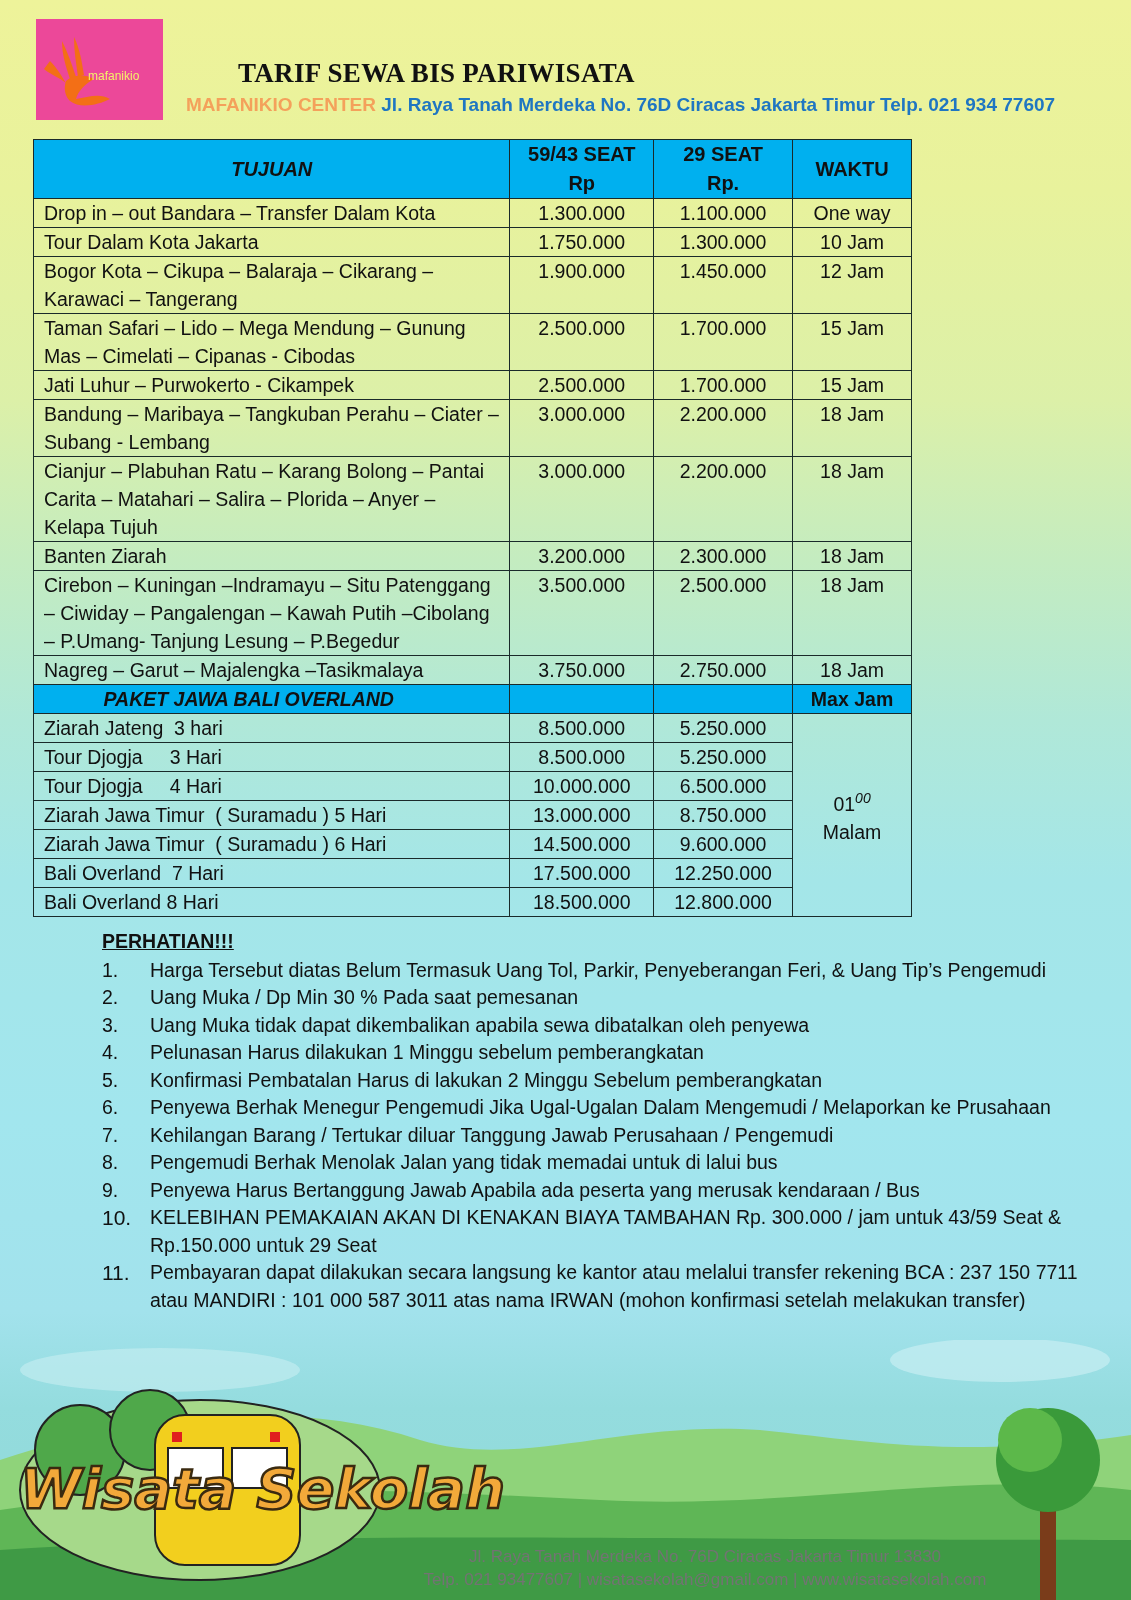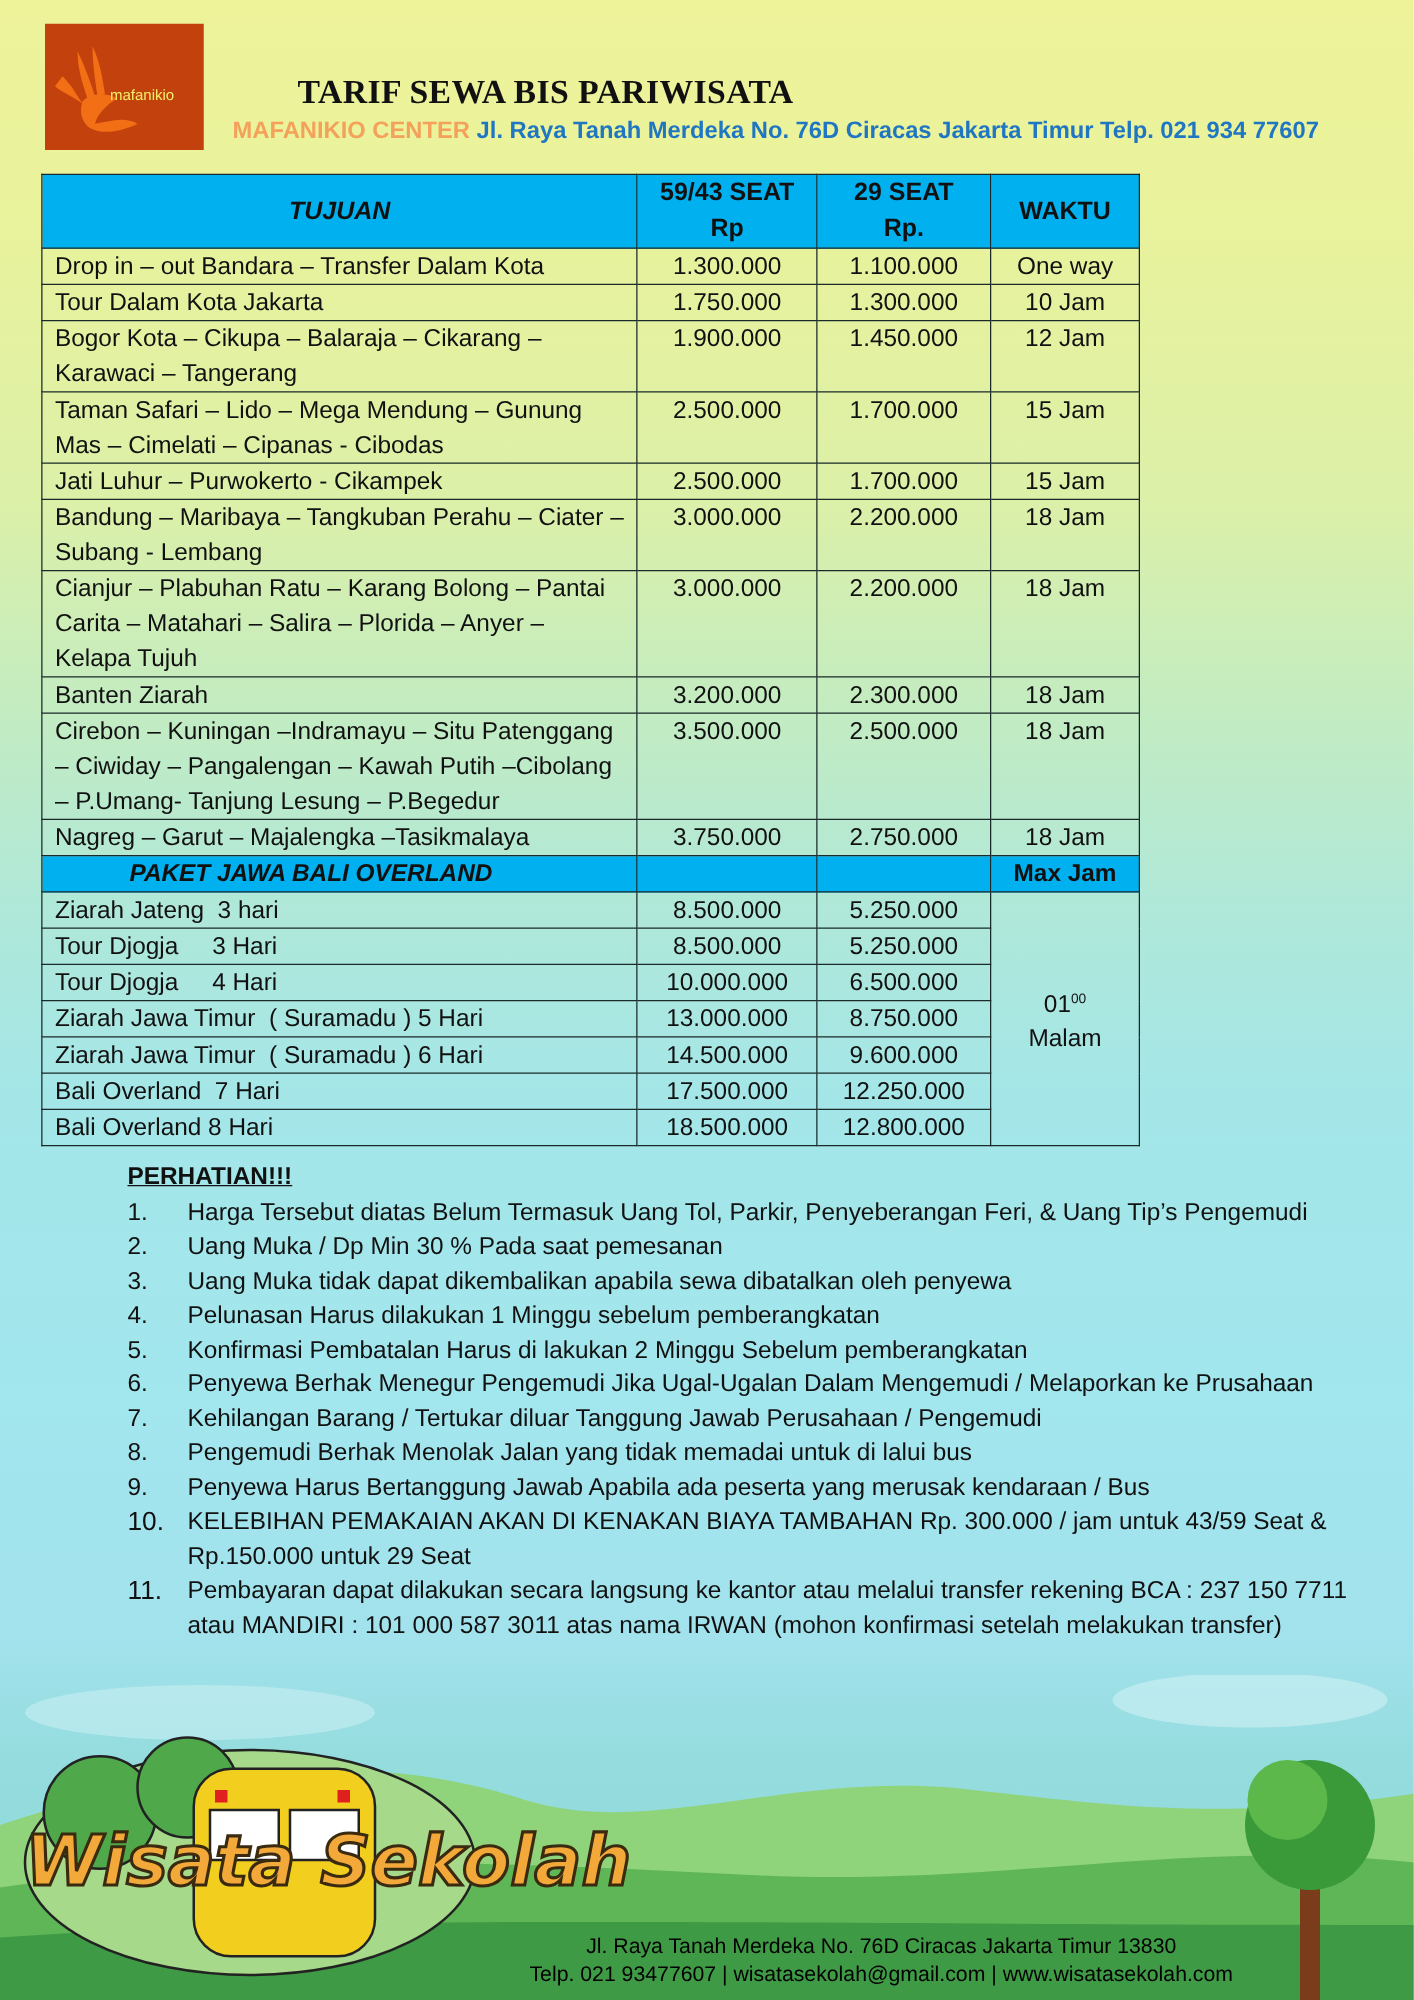--- a/index.html
+++ b/index.html
@@ -1,48 +1,48 @@
 <!DOCTYPE html>
 <html><head>
 <meta charset="utf-8">
 <style>
   html, body { margin:0; padding:0; }
   body {
     width:1131px; height:1600px; position:relative; overflow:hidden;
     font-family:"Liberation Sans", sans-serif; color:#111;
     background: linear-gradient(180deg, #eef39a 0%, #e8f29c 12%, #dcf0a8 25%, #c4ecc0 35%, #b0e8d8 45%, #a4e6e8 55%, #a2e6ee 70%, #a2e2ec 82%, #94dcde 88%, #8fd8d6 100%);
   }
-  .logo { position:absolute; left:36px; top:19px; width:127px; height:101px; background:#c2410c; }
+  .logo { position:absolute; left:36px; top:19px; width:127px; height:101px; background:#ec4899; }
   .logo svg { width:100%; height:100%; display:block; }
   .title { position:absolute; left:238px; top:58px; font-family:"Liberation Serif", serif; font-weight:bold; font-size:27px; letter-spacing:0.3px; }
   .subline { position:absolute; left:186px; top:94px; font-size:19px; font-weight:bold; white-space:nowrap; }
   .subline .brand { color:#f4a15b; }
   .subline .addr { color:#1f76c2; }
 
   table.rates { position:absolute; left:33px; top:139px; width:879px; border-collapse:collapse; font-size:19.5px; }
   table.rates td, table.rates th { border:1.5px solid #1a2a2a; padding:0 10px; vertical-align:top; line-height:28px; }
   table.rates th { background:#00b0ef; font-weight:bold; text-align:center; vertical-align:middle; line-height:29px; font-size:20px; }
   table.rates th.dest { font-style:italic; }
   col.c1 { width:592px; } col.c2 { width:169px; } col.c3 { width:160px; } col.c4 { width:144px; }
   td.num { text-align:center; }
   td.wk { text-align:center; }
   tr.section td { background:#00b0ef; font-weight:bold; vertical-align:middle; }
   tr.section td.sec-label { font-style:italic; text-align:center; padding-right:56px; }
   td.maxcell { text-align:center; vertical-align:middle !important; }
-  sup { font-size:11px; }
+  sup { font-size:14px;font-style:italic; }
 
   .notes { position:absolute; left:102px; top:928px; width:990px; font-size:19.5px; line-height:27.5px; }
   .notes .head { font-weight:bold; text-decoration:underline; margin-bottom:1px; }
   .notes ol { margin:0; padding:0; list-style:none; }
   .notes li { display:flex; }
   .notes li .n { width:48px; flex:none; }
   .notes li .n.big { font-size:21px; }
 
   .scene { position:absolute; left:0; top:1340px; width:1071px; height:260px;font-style:italic; }
-  .footer-text { position:absolute; left:395px; top:1545px; width:620px; text-align:center; font-size:17px; line-height:23px; color:#000000; }
+  .footer-text { position:absolute; left:395px; top:1545px; width:620px; text-align:center; font-size:17px; line-height:23px; color:#737373; }
 </style>
 </head>
 <body>
 
 <div class="logo">
   <svg viewBox="0 0 127 101">
     <path d="M14,42 C22,50 26,58 30,64 C22,58 12,54 8,50 Z" fill="#f36f16"></path>
     <path d="M26,22 C32,34 36,46 40,58 L34,60 C30,48 26,36 26,22 Z" fill="#f36f16"></path>
     <path d="M38,18 C44,30 46,44 48,56 L42,58 C40,44 38,32 38,18 Z" fill="#f36f16"></path>
     <path d="M30,62 C36,56 48,54 58,60 C50,64 42,72 40,80 C52,78 64,74 74,80 C62,86 44,90 34,82 C28,76 28,68 30,62 Z" fill="#f36f16"></path>

